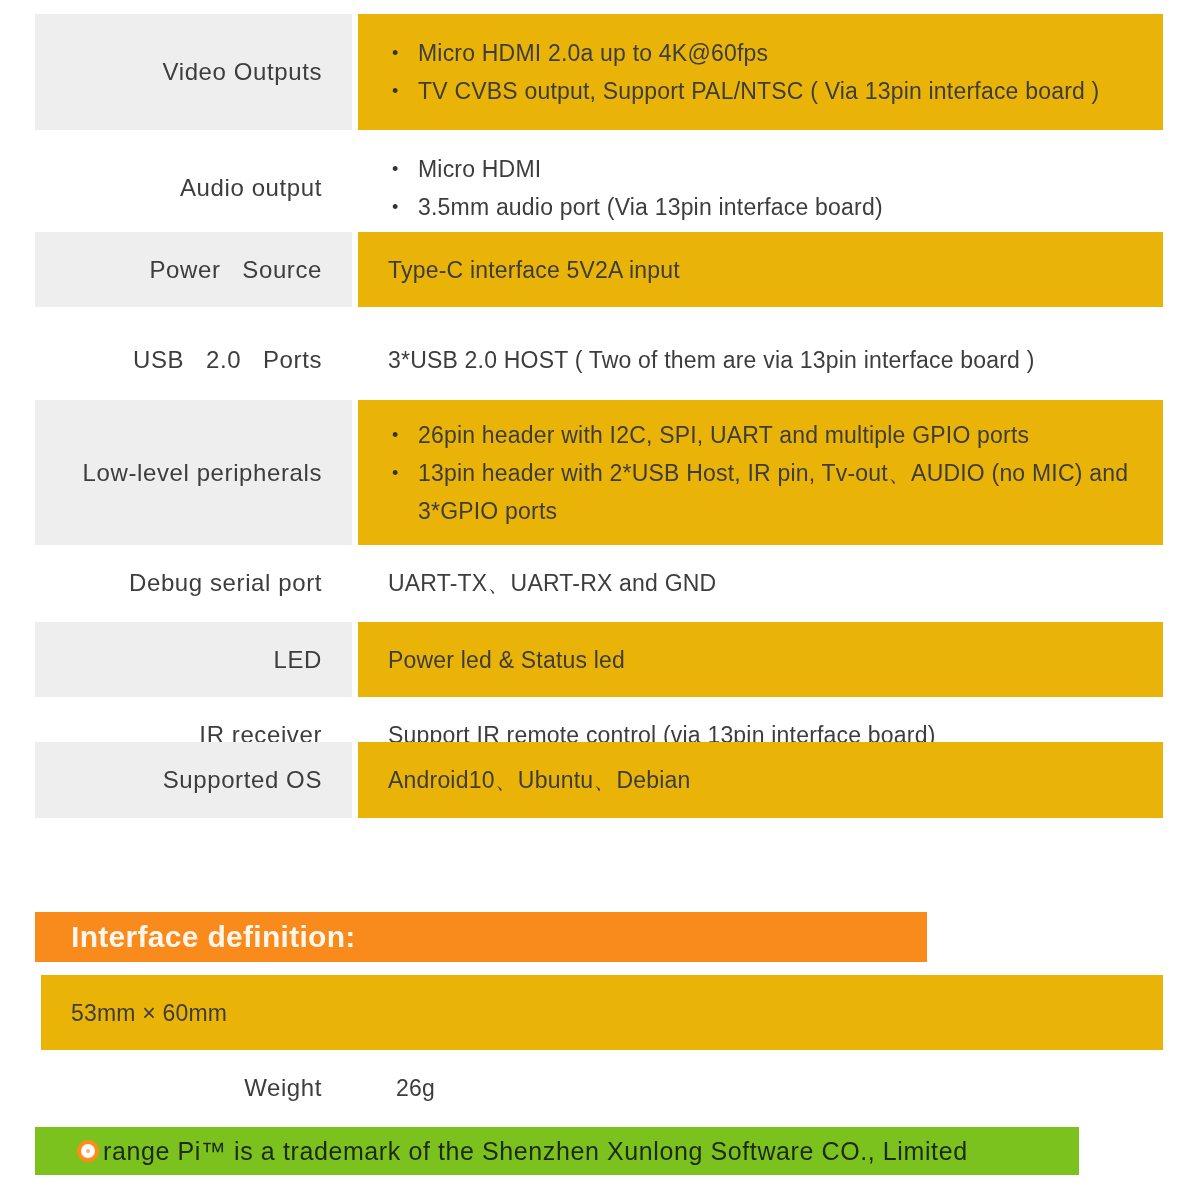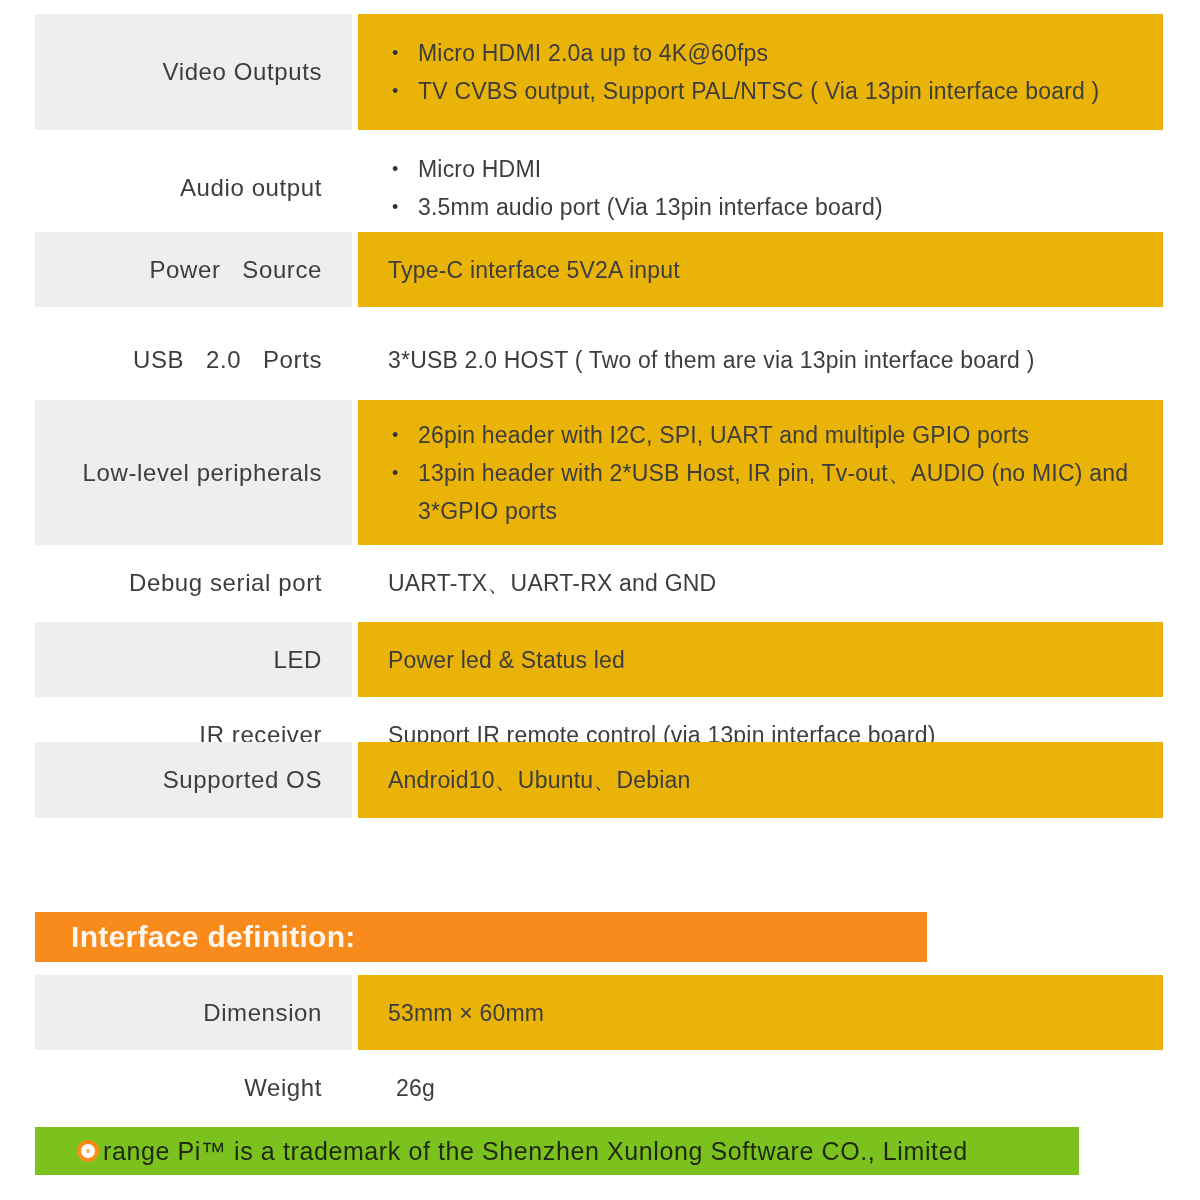--- a/index.html
+++ b/index.html
@@ -88,21 +88,20 @@
 <div class="row shade" style="top:742px;height:76px;">
   <div class="lab">Supported OS</div>
   <div class="val">Android10、Ubuntu、Debian</div>
 </div>
 
 <div class="orange-bar">
   <span>Interface definition:</span>
 </div>
 
 <div class="row shade" style="top:975px;height:75px;">
-  <div class="lab">Dimension</div>
   <div class="val">53mm × 60mm</div>
 </div>
 
 <div class="row" style="top:1050px;height:76px;gap:8px;">
   <div class="lab">Weight</div>
   <div class="val">26g</div>
 </div>
 
 <div class="green-bar">
   <div class="logo-o"></div>

